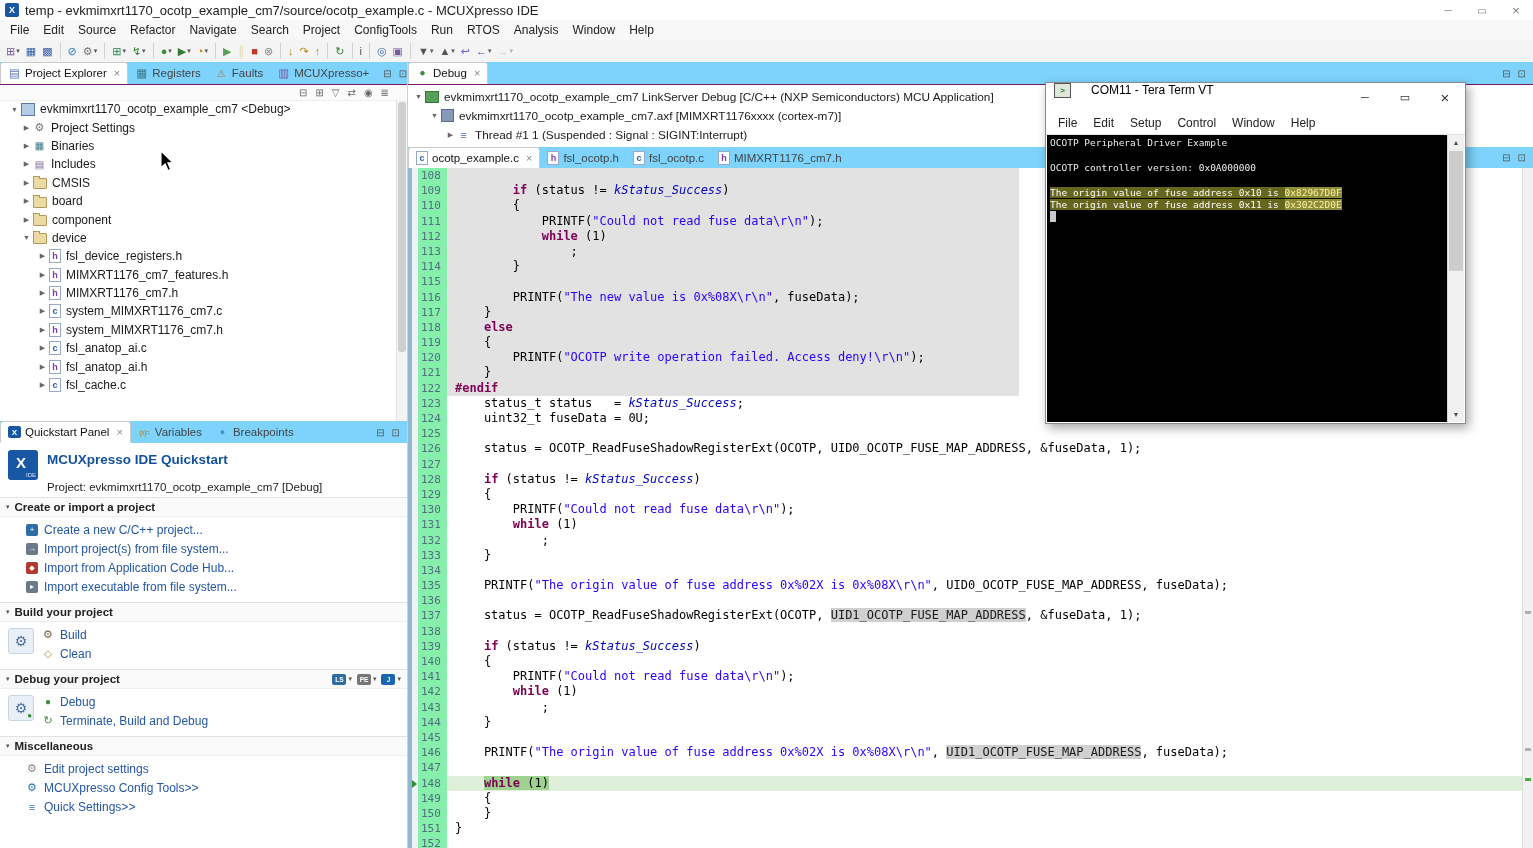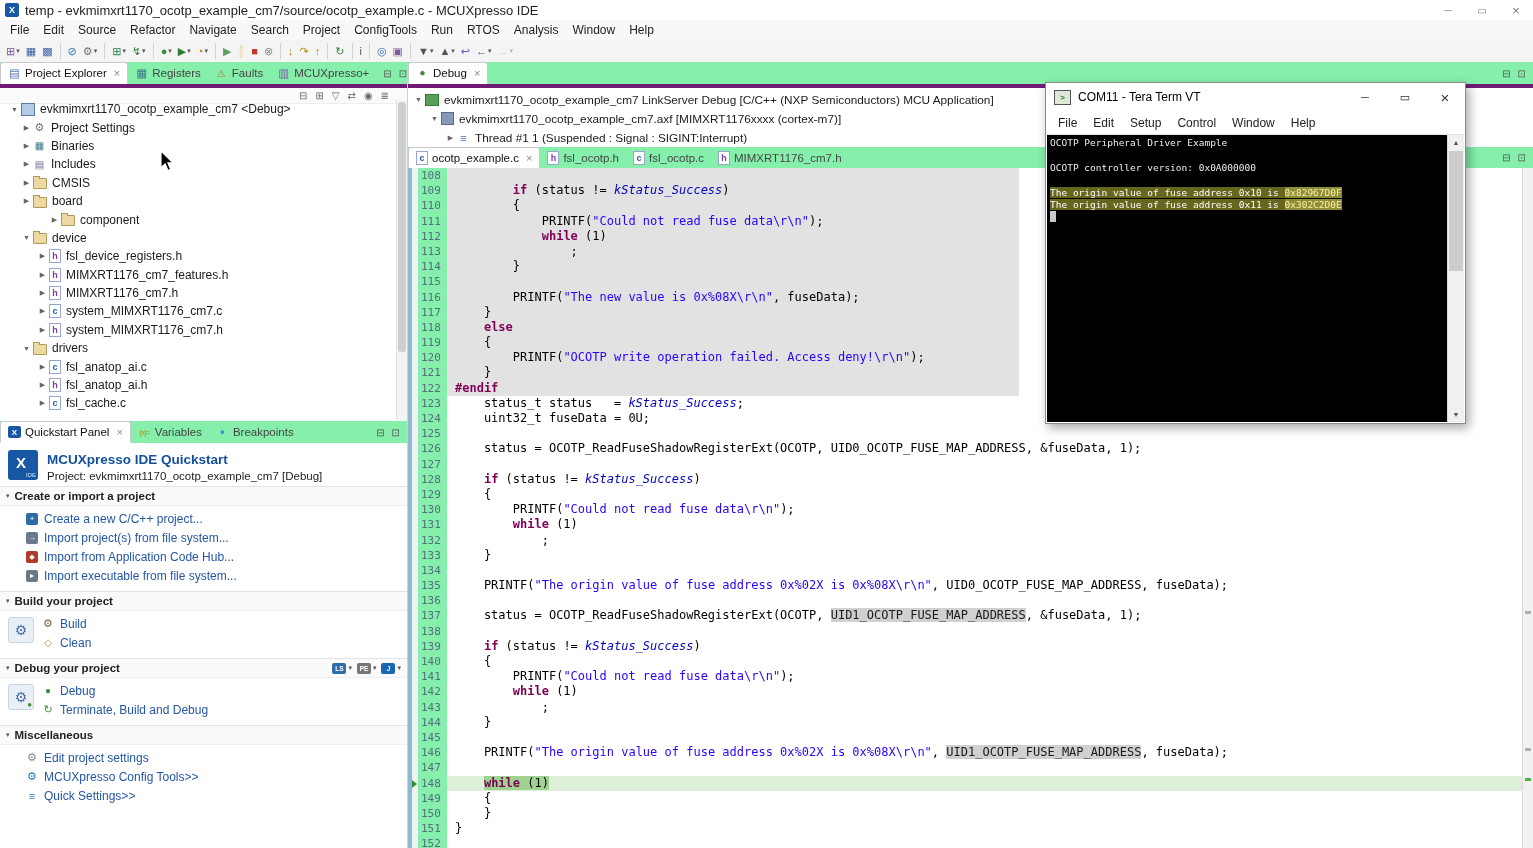--- a/index.html
+++ b/index.html
@@ -15,21 +15,21 @@
   .wc-min::before{content:"─"} .wc-max::before{content:"▭"} .wc-close::before{content:"×";font-size:13px}
   .menubar{position:absolute;left:0;top:20px;right:0;height:20px;background:#f8f8f8;display:flex;align-items:center;padding-left:3px}
   .mi{padding:2px 7px;color:#222;font-size:12px}
   .toolbar{position:absolute;left:0;top:40px;right:0;height:22px;background:#f4f4f4;border-bottom:1px solid #dcdcdc;display:flex;align-items:center;padding-left:3px}
   .tbi{height:18px;display:flex;align-items:center;justify-content:center;padding:0 2px;border-radius:2px;margin:0 1px}
   .tbi.dim{opacity:.4}
   .tbg{font-size:11px;line-height:1}
   .tbdd{font-size:7px;color:#555;margin-left:1px}
   .tbsep{width:1px;height:16px;background:#d2d2d2;margin:0 4px}
   
-  .ptabs{height:22px;background:#86efac;border-bottom:4px solid #701a75;display:flex;align-items:stretch}
+  .ptabs{height:22px;background:#7dd3fc;border-bottom:1px solid #701a75;display:flex;align-items:stretch}
   .vtab{display:flex;align-items:center;gap:4px;padding:0 7px;font-size:11.5px;color:#444;white-space:nowrap}
   .vtab.active{background:#fff;border:1px solid #c9c9c9;border-bottom:1px solid #fff;border-top-left-radius:3px;border-top-right-radius:3px;color:#111}
   .vtx{color:#888;font-size:11px;margin-left:3px}
   .vtic{width:13px;height:12px;display:inline-flex;align-items:center;justify-content:center;flex:0 0 auto}
   .tabspacer{flex:1}
   .minmax{display:flex;align-items:center;gap:7px;padding:0 7px;color:#555;font-size:10px}
   .mmi{cursor:default}
   
   .project-explorer-icon::before{content:"▤";color:#5a7ab0}
   .registers-icon::before{content:"▦";color:#3a7a8a}
@@ -62,21 +62,21 @@
   .vscroll{position:absolute;right:0;top:38px;bottom:0;width:10px;background:#f4f4f4;border-left:1px solid #e2e2e2}
   .vthumb{position:absolute;left:1px;right:1px;top:2px;height:250px;background:#cfcfcf;border-radius:3px}
   
   .quickstart{position:absolute;left:0;top:421px;width:407px;bottom:0;background:#fff;border-right:1px solid #d0d0d0}
   .qbody{position:absolute;left:0;top:22px;right:0;bottom:0;overflow:hidden;background:#fff}
   .qhead{padding:7px 8px 4px 8px;display:flex;gap:9px}
   .qlogo{width:30px;height:30px;background:#1857a4;border-radius:3px;position:relative;flex:0 0 auto}
   .qlogo::before{content:"X";position:absolute;left:8px;top:4px;color:#fff;font-size:15px;font-weight:bold}
   .qlogo::after{content:"IDE";position:absolute;right:2px;bottom:2px;color:#cfe0f5;font-size:6px}
   .qtitle{color:#12509e;font-size:13.5px;font-weight:bold;margin-top:2px}
-  .qsub{font-size:11.5px;color:#222;margin-top:3px}
+  .qsub{font-size:11.5px;color:#222;margin-top:14px}
   .qsech{height:18px;display:flex;align-items:center;gap:5px;padding:0 6px;background:#fafafa;border-top:1px solid #e2e2e2;border-bottom:1px solid #efefef}
   .qtw{font-size:7px;color:#555}
   .qst{font-weight:bold;font-size:11.5px;color:#222}
   .qprobes{margin-left:auto;display:flex;gap:5px;align-items:center}
   .qprobe{display:flex;align-items:center;gap:1px}
   .qpi{min-width:12px;height:11px;border-radius:2px;color:#fff;font-size:6.5px;font-weight:bold;display:inline-flex;align-items:center;justify-content:center;padding:0 1px}
   .linkserver-probe-icon{background:#2d6da4}
   .pemicro-probe-icon{background:#777}
   .jlink-probe-icon{background:#1a66b0}
   .qsecb{padding:3px 4px 6px 26px}
@@ -124,21 +124,21 @@
   .tok-k{color:#7f0055;font-weight:bold}
   .tok-s{color:#2a00ff}
   .tok-e{color:#0000c0;font-style:italic}
   .tok-d{color:#7f0055;font-weight:bold}
   .tok-hl{background:#d0d0d0}
   .curseg{background:#9fd190}
   .ovr{position:absolute;right:0;top:21px;width:10px;bottom:0;background:#f1f1f1;border-left:1px solid #dcdcdc}
   .ovm{position:absolute;left:2px;width:6px;height:3px;display:block}
   
   .teraterm{position:absolute;left:1045px;top:82px;width:419px;height:340px;background:#fff;border:1px solid #8a8a8a;box-shadow:3px 4px 10px rgba(0,0,0,.35);z-index:50}
-  .tt-title{height:28px;display:flex;align-items:center;gap:7px;padding-left:8px;background:#fff}
+  .tt-title{height:28px;display:flex;align-items:flex-start;gap:20px;padding-left:8px;background:#fff}
   .tt-app-icon{width:15px;height:13px;border:1px solid #555;background:#dfe8d8;display:flex;align-items:center;justify-content:center}
   .tt-app-icon::before{content:">";color:#2a7a2a;font-size:8px;font-weight:bold}
   .tt-title-text{font-size:12px;color:#000}
   .tt-controls{margin-left:auto;display:flex;height:100%}
   .ttb{width:40px;display:flex;align-items:center;justify-content:center;color:#333;font-size:11px}
   .tt-min::before{content:"─"} .tt-max::before{content:"▭"} .tt-close::before{content:"×";font-size:15px}
   .tt-menu{height:23px;display:flex;align-items:center;padding-left:4px;border-bottom:1px solid #e4e4e4;background:#fff}
   .tt-menu .mi{padding:2px 8px}
   .tt-term{position:absolute;left:1px;right:1px;bottom:1px;top:52px;background:#000}
   .tt-lines{position:absolute;left:3px;top:2px;right:18px;bottom:0;font-family:"DejaVu Sans Mono",monospace;font-size:9.5px;color:#eee}
@@ -340,21 +340,21 @@
       <div class="trow" style="padding-left: 20px;">
         <span class="tch">▶</span>
         <span class="tico folder-icon"></span>
         <span class="tlabel">CMSIS</span>
       </div>
       <div class="trow" style="padding-left: 20px;">
         <span class="tch">▶</span>
         <span class="tico folder-icon"></span>
         <span class="tlabel">board</span>
       </div>
-      <div class="trow" style="padding-left: 32px; margin-left: 16px;">
+      <div class="trow" style="padding-left: 20px;">
         <span class="tch">▶</span>
         <span class="tico folder-icon"></span>
         <span class="tlabel">component</span>
       </div>
       <div class="trow" style="padding-left: 20px;">
         <span class="tch">▼</span>
         <span class="tico folder-icon"></span>
         <span class="tlabel">device</span>
       </div>
       <div class="trow" style="padding-left: 36px;">
@@ -374,25 +374,20 @@
       </div>
       <div class="trow" style="padding-left: 36px;">
         <span class="tch">▶</span>
         <span class="tico c-file-icon"></span>
         <span class="tlabel">system_MIMXRT1176_cm7.c</span>
       </div>
       <div class="trow" style="padding-left: 36px;">
         <span class="tch">▶</span>
         <span class="tico h-file-icon"></span>
         <span class="tlabel">system_MIMXRT1176_cm7.h</span>
-      </div>
-      <div class="trow" style="padding-left: 20px;">
-        <span class="tch">▼</span>
-        <span class="tico folder-icon"></span>
-        <span class="tlabel">drivers</span>
       </div>
       <div class="trow" style="padding-left: 36px;">
         <span class="tch">▶</span>
         <span class="tico c-file-icon"></span>
         <span class="tlabel">fsl_anatop_ai.c</span>
       </div>
       <div class="trow" style="padding-left: 36px;">
         <span class="tch">▶</span>
         <span class="tico h-file-icon"></span>
         <span class="tlabel">fsl_anatop_ai.h</span>

